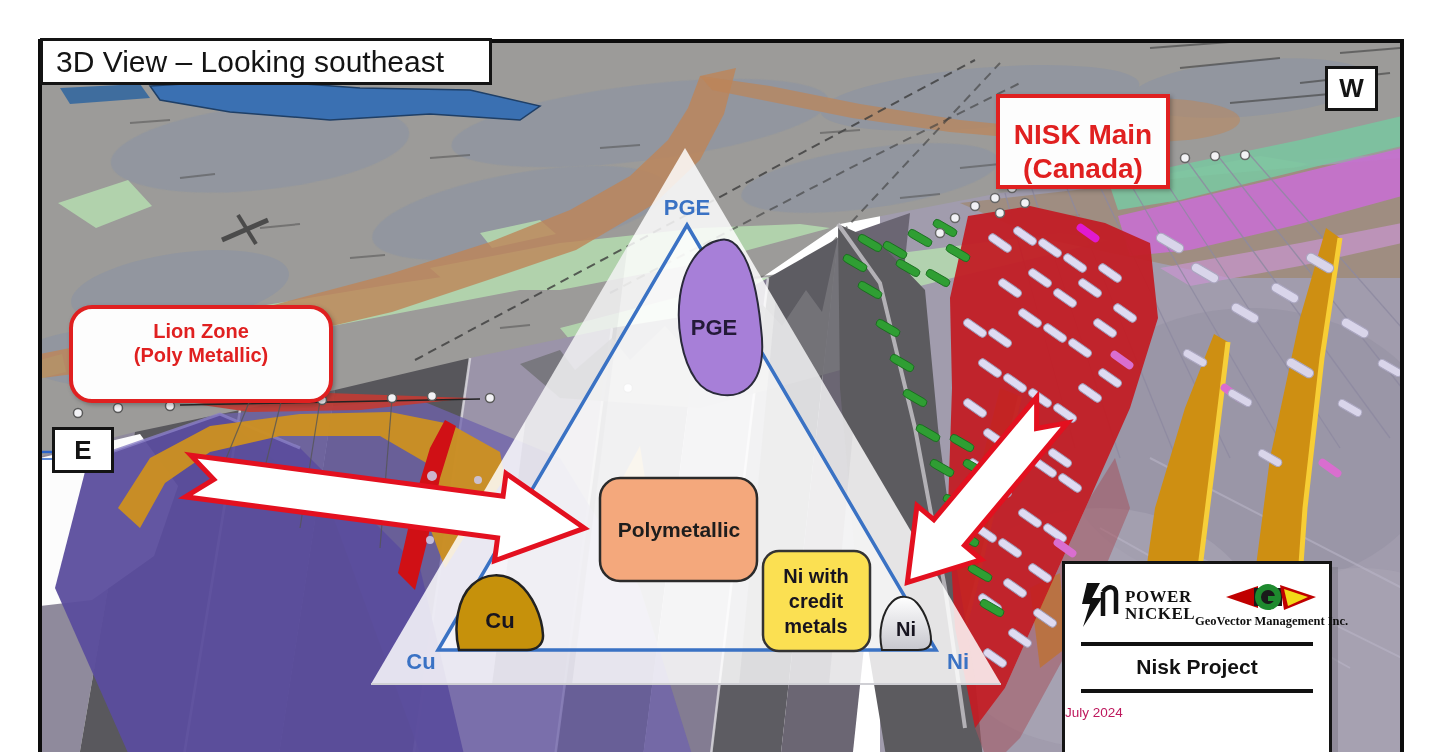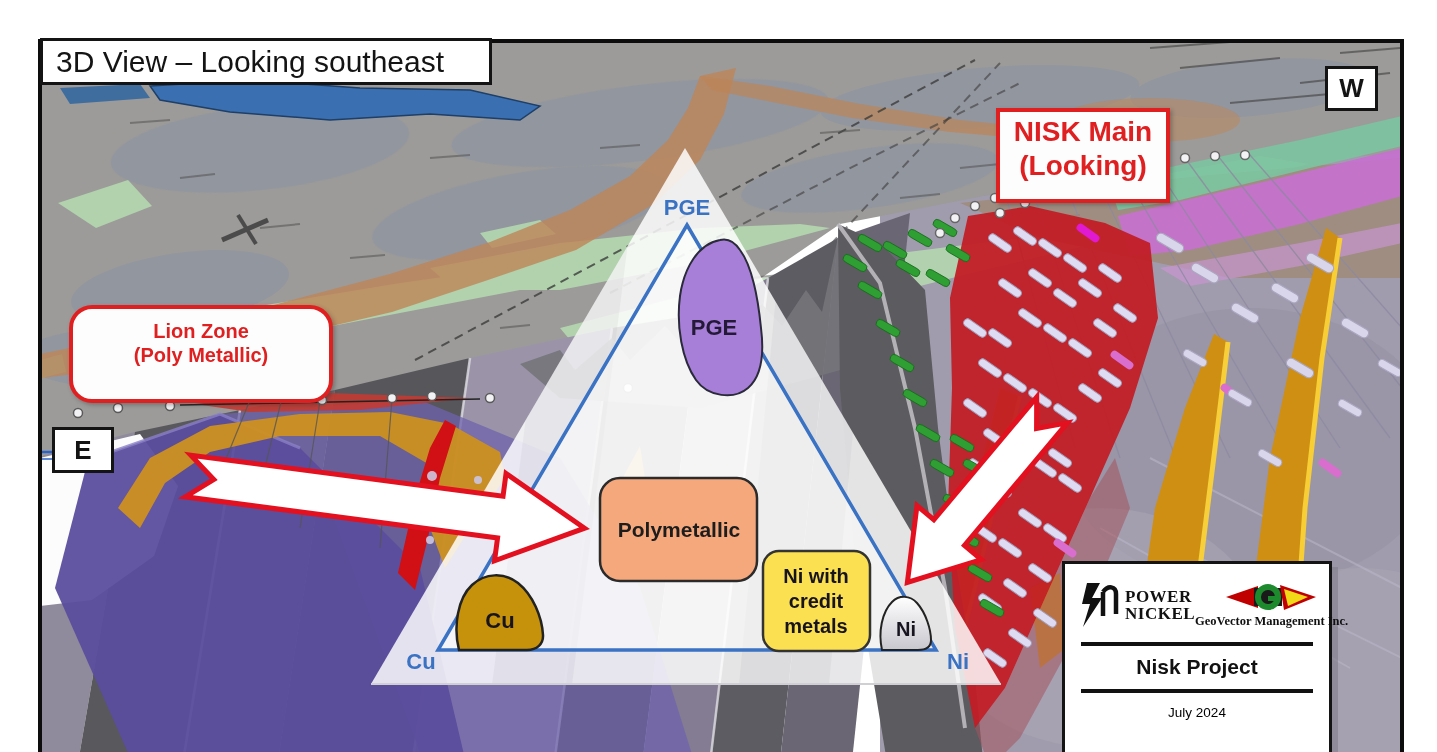--- a/index.html
+++ b/index.html
@@ -10,42 +10,42 @@
   .center{transform:translate(-50%,-50%);text-align:center;}
   
   .titlebox{left:40px;top:10px;width:452px;height:47px;background:#ffffff;border:3px solid #141414;
             font-size:30px;color:#141414;display:flex;align-items:center;padding-left:13px;box-sizing:border-box;}
   .compass{background:#ffffff;border:3px solid #141414;color:#141414;font-weight:bold;font-size:26px;
            display:flex;align-items:center;justify-content:center;box-sizing:border-box;}
   .compass.w{left:1325px;top:38px;width:53px;height:45px;}
   .compass.e{left:52px;top:399px;width:62px;height:46px;}
   .callout{background:#fdfdfd;border:4px solid #E02020;color:#E02020;font-weight:bold;text-align:center;
            box-sizing:border-box;box-shadow:2px 2px 4px rgba(40,40,40,.35);line-height:1.22;}
-  .callout.nisk{left:996px;top:80px;width:174px;height:95px;font-size:28px;padding-top:3px;}
+  .callout.nisk{left:996px;top:66px;width:174px;height:95px;font-size:28px;padding-top:20px;}
   .callout.lion{left:69px;top:277px;width:264px;height:98px;font-size:20px;padding-top:10px;border-radius:23px;}
   
   .vertex{color:#3A72C4;font-weight:bold;font-size:22px;}
   .field{color:#17141f;font-weight:bold;}
   .f-pge{font-size:22px;color:#241a38;}
   .f-poly{font-size:21px;color:#1d1d1d;}
   .f-cu{font-size:22px;}
   .f-nicredit{font-size:20px;line-height:1.25;white-space:normal;width:100px;}
   .f-ni{font-size:20px;}
   
   .credits{left:1062px;top:533px;width:270px;height:208px;background:#ffffff;border:3px solid #141414;
            box-sizing:border-box;box-shadow:6px 6px 0 rgba(125,122,135,.55);}
   .credits .logos{display:flex;justify-content:space-between;align-items:center;padding:12px 14px 4px 14px;height:58px;}
   .pn{display:flex;align-items:center;gap:6px;}
   .pn .pn-name{font-family:"Liberation Serif", serif;font-weight:bold;font-size:17px;line-height:1.02;color:#111;letter-spacing:.5px;}
   .gv{display:flex;flex-direction:column;align-items:center;}
   .gv .gv-name{font-family:"Liberation Serif", serif;font-weight:bold;font-size:12.5px;color:#111;margin-top:2px;}
   .rule{height:4px;background:#111;margin:4px 16px;}
   .proj{text-align:center;font-weight:bold;font-size:21px;color:#111;line-height:1.25;padding:4px 0 5px 0;}
   .src{text-align:center;font-size:13.5px;color:#222;padding-top:6px;}
-  .date{text-align:center;font-size:13.5px;color:#000000;padding-top:8px;}
+  .date{text-align:left;font-size:13.5px;color:#be185d;padding-top:8px;}
 </style>
 </head>
 <body>
 
 <div class="stage">
 
   <svg class="layer" viewBox="0 0 1437 752">
     <defs>
       <clipPath id="frameclip">
           <rect x="40" y="13" width="1362" height="731"></rect>
@@ -389,21 +389,21 @@
     </div>
   <div class="lbl compass w">
       <span>W</span>
     </div>
   <div class="lbl compass e">
       <span>E</span>
     </div>
 
   <div class="lbl callout nisk">
     <div>NISK Main</div>
-    <div>(Looking)</div>
+    <div>(Canada)</div>
   </div>
   <div class="lbl callout lion">
     <div>Lion Zone</div>
     <div>(Poly Metallic)</div>
   </div>
 
   <div class="lbl center vertex" style="left:687px;top:180px;">PGE</div>
   <div class="lbl center vertex" style="left:421px;top:634px;">Cu</div>
   <div class="lbl center vertex" style="left:958px;top:634px;">Ni</div>
 

